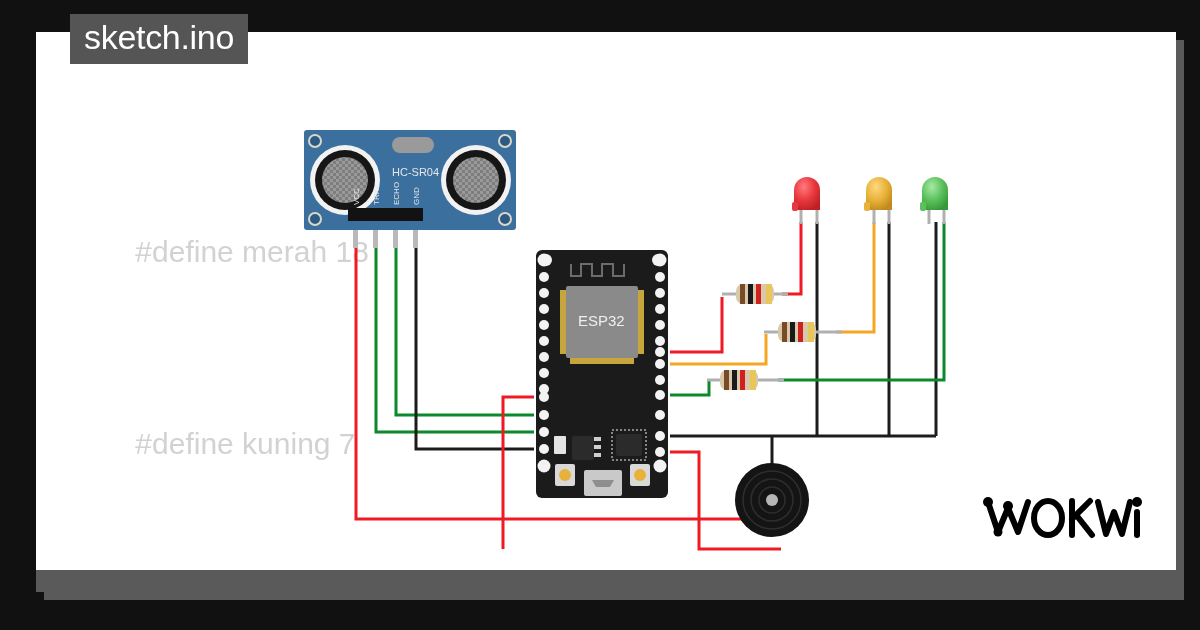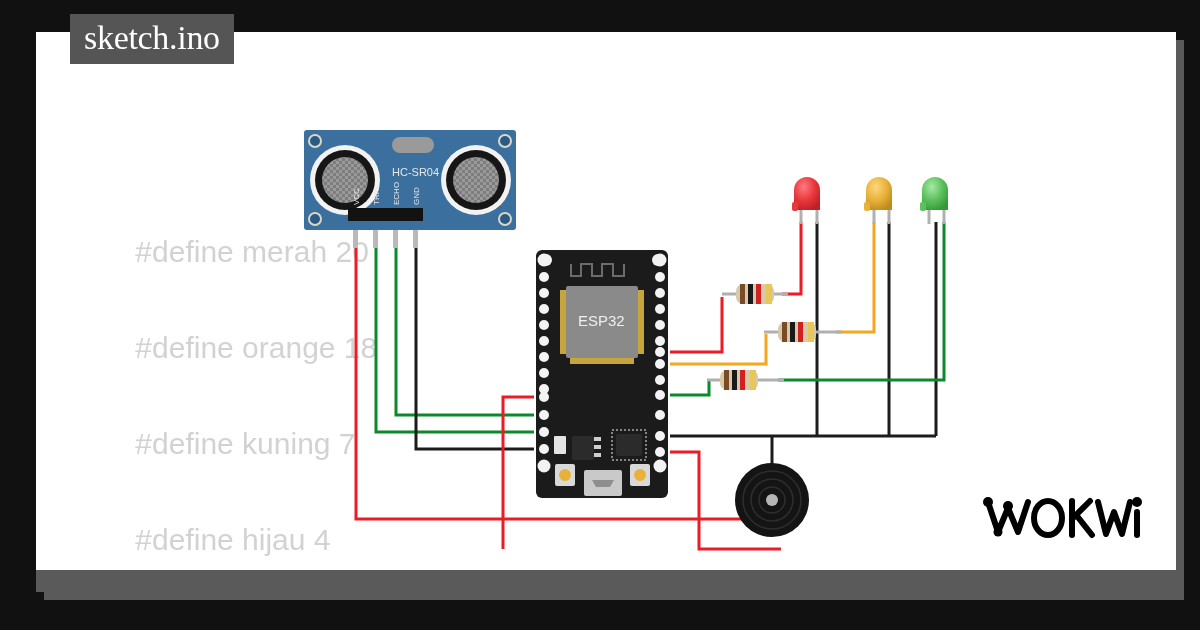--- a/index.html
+++ b/index.html
@@ -24,21 +24,21 @@
   
   #file-tab{
     position:absolute; left:70px; top:14px;
     background:#555555;
     color:#ffffff;
     padding:6px 14px 8px 14px;
     font-size:34px;
     line-height:1.05;
     letter-spacing:-0.3px;
     z-index:40;
-    font-family:Liberation Serif, serif;
+    font-family:Liberation Sans, sans-serif;
   }
   
   #code{
     position:absolute; left:66px; top:148px;
     width:420px;
     color:#d2d2d2;
     font-size:30px;
     line-height:48px;
     font-family:"Liberation Sans", sans-serif;
     z-index:1;
@@ -65,24 +65,24 @@
   }
 </style>
 </head>
 <body>
 
 <div id="canvas-shadow"></div>
 
 <div id="canvas">
 
   <div id="code">
-    <span>#define merah 20</span><br>
-    <span>#define orange 18</span><br>
+    <span>#define merah 18</span><br>
+    <br>
     <span>#define kuning 7</span><br>
-    <span>#define hijau 4</span><br>
+    <br>
     <br>
     <br>
     <br>
     
     
   </div>
 
   <svg id="diagram" viewBox="0 0 1140 560">
 
     <defs>

